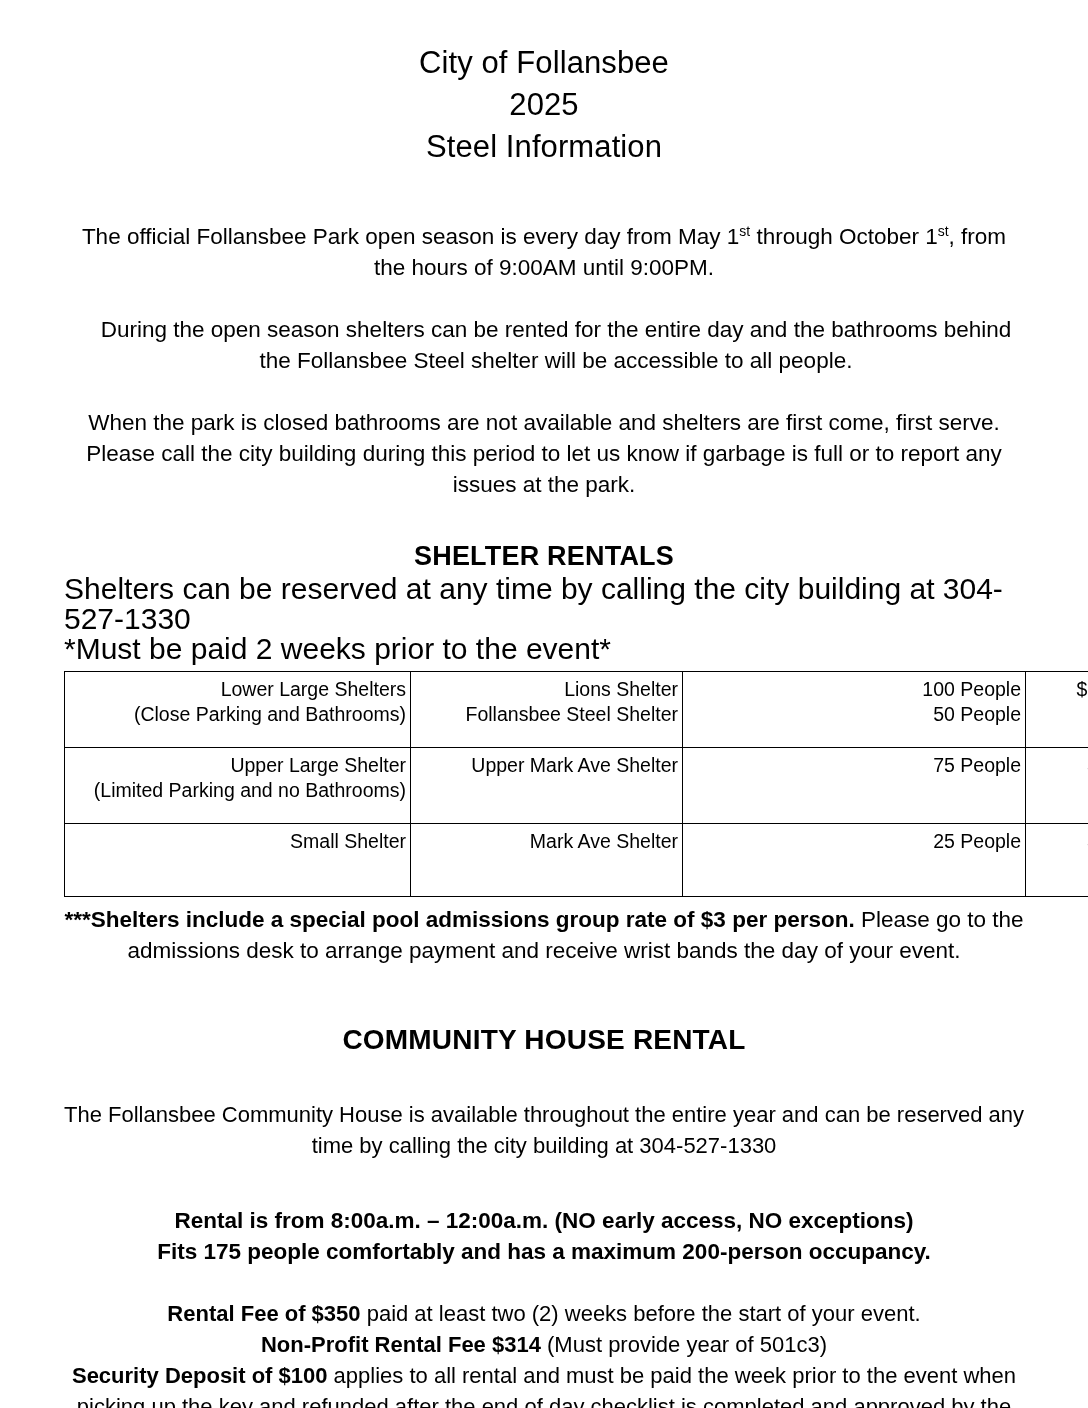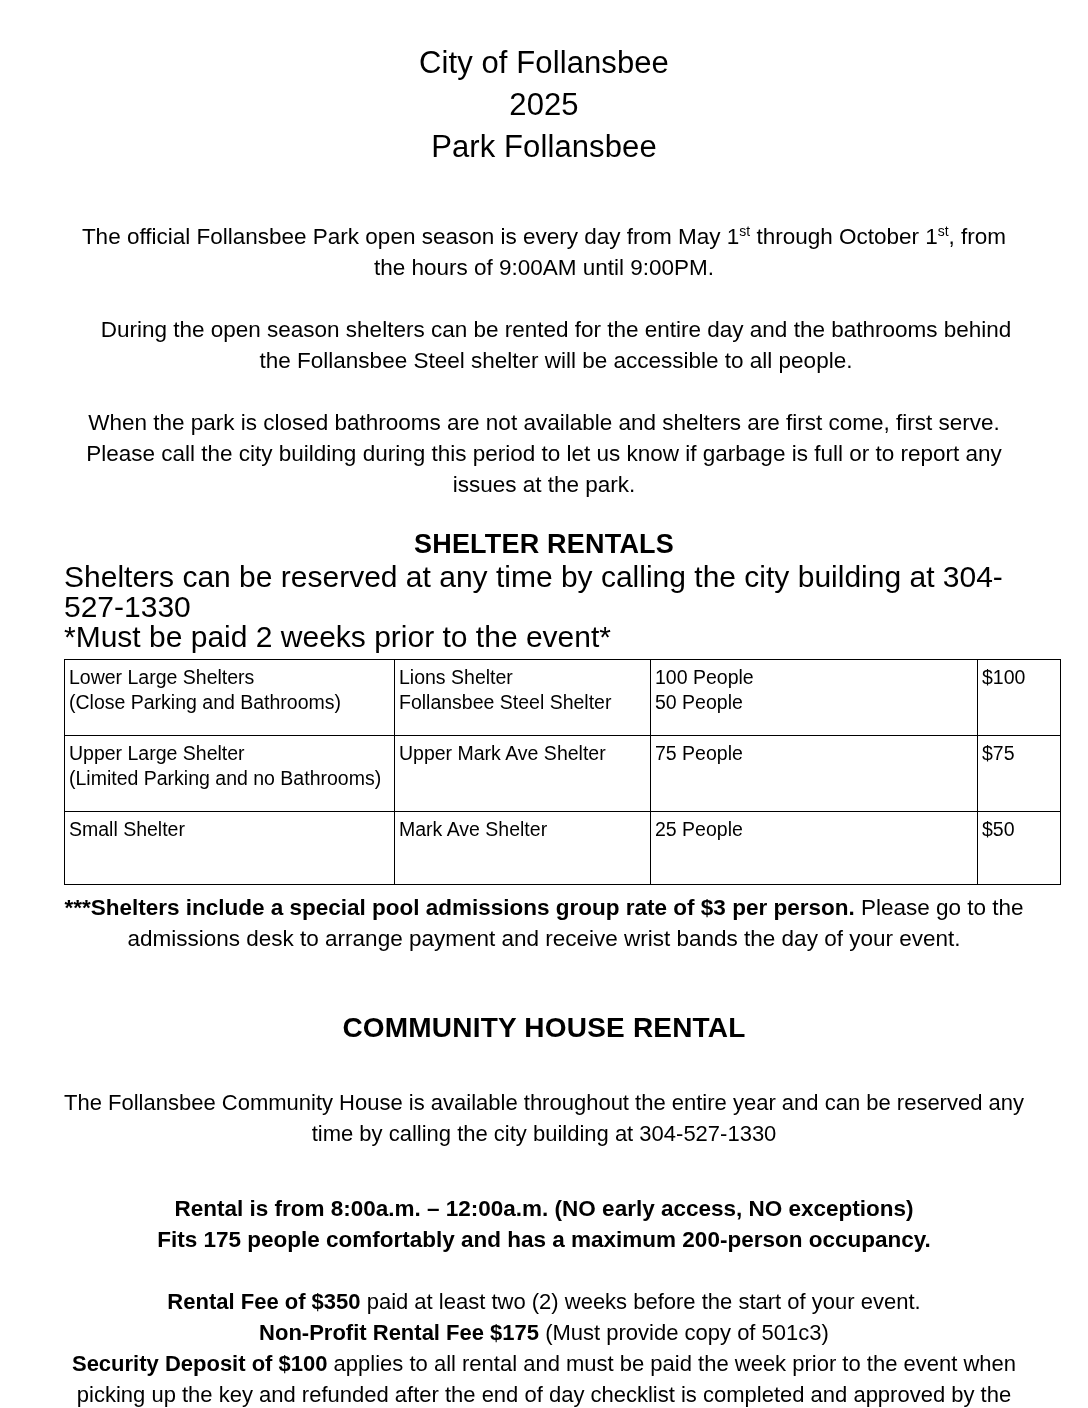--- a/index.html
+++ b/index.html
@@ -59,41 +59,41 @@
   }
 
   
   .section-heading {
     text-align: center;
     font-weight: bold;
     font-size: 27px;
     line-height: 36px;
     letter-spacing: 0.2px;
   }
-  .sh-shelter { margin-top: 26px; }
+  .sh-shelter { margin-top: 38px; }
   .sh-community { margin-top: 56px; font-size: 28px; }
 
   .sub-line {
     text-align: left;
     font-size: 30px;
     line-height: 30px;
   }
 
   
   table.rental-table {
     margin-top: 7px;
     border-collapse: collapse;
     width: 960px;
     table-layout: fixed;
   }
   table.rental-table td {
     border: 1px solid #000000;
     vertical-align: top;
-    text-align: left;
-    padding: 5px 4px 0 4px;
+    text-align: right;
+    padding: 5px 4px 0 20px;
     font-size: 19.5px;
     line-height: 25px;
   }
   td.col-a { width: 321px; }
   td.col-b { width: 247px; }
   td.col-c { width: 318px; }
   td.col-d { width: 74px; margin-top: 32px; }
 
   tr.row-1 td { height: 70px; }
   tr.row-2 td { height: 70px; }
@@ -134,21 +134,21 @@
 </style>
 </head>
 <body>
 
 <div class="page">
   <div class="content">
 
     <div class="title-block">
       <div class="title-line">City of Follansbee</div>
       <div class="title-line">2025</div>
-      <div class="title-line">Park Follansbee</div>
+      <div class="title-line">Steel Information</div>
     </div>
 
     <div class="para p1">
       <span>The official Follansbee Park open season is every day from May 1</span><sup>st</sup><span> through October 1</span><sup>st</sup><span>, from the hours of 9:00AM until 9:00PM.</span>
     </div>
 
     <div class="para p2">During the open season shelters can be rented for the entire day and the bathrooms behind the Follansbee Steel shelter will be accessible to all people.</div>
 
     <div class="para p3">When the park is closed bathrooms are not available and shelters are first come, first serve. Please call the city building during this period to let us know if garbage is full or to report any issues at the park.</div>
 
@@ -209,18 +209,18 @@
 
     <div class="ch-para">The Follansbee Community House is available throughout the entire year and can be reserved any time by calling the city building at 304-527-1330</div>
 
     <div class="ch-bold">
       <div>Rental is from 8:00a.m. – 12:00a.m. (NO early access, NO exceptions)</div>
       <div>Fits 175 people comfortably and has a maximum 200-person occupancy.</div>
     </div>
 
     <div class="fees">
       <div><b>Rental Fee of $350</b><span> paid at least two (2) weeks before the start of your event.</span></div>
-      <div><b>Non-Profit Rental Fee $175</b><span> (Must provide copy of 501c3)</span></div>
+      <div><b>Non-Profit Rental Fee $314</b><span> (Must provide year of 501c3)</span></div>
       <div><b>Security Deposit of $100</b><span> applies to all rental and must be paid the week prior to the event when picking up the key and refunded after the end of day checklist is completed and approved by the cleaning crew.</span></div>
     </div>
 
   </div>
 </div>
 
 </body></html>

